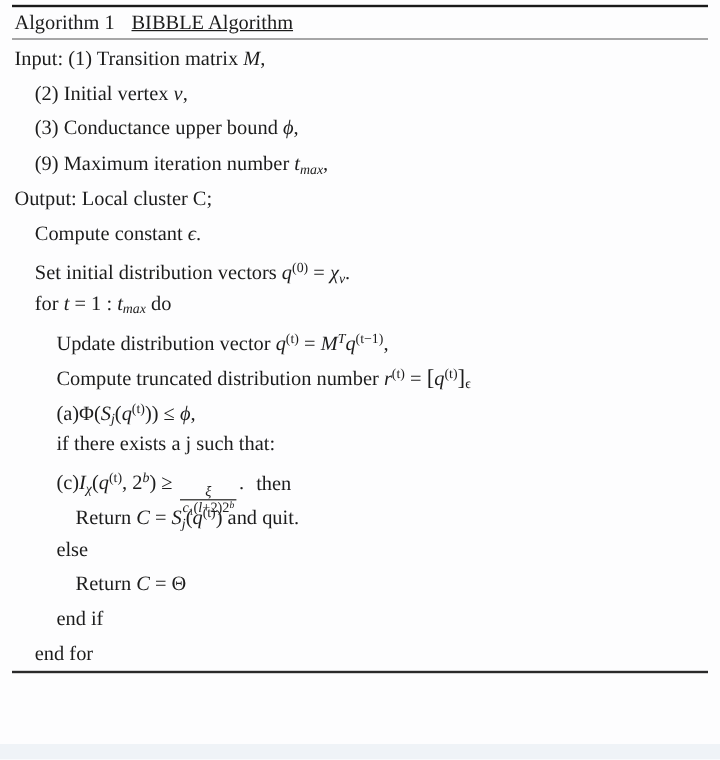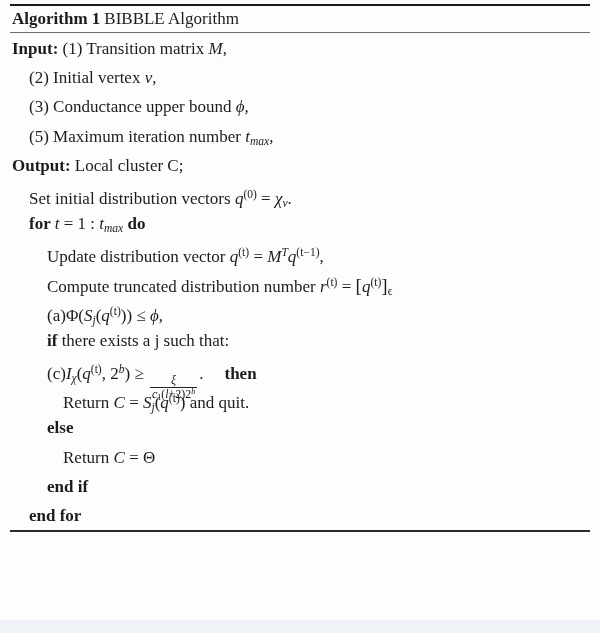--- a/index.html
+++ b/index.html
@@ -26,40 +26,40 @@
     border-top: 2px solid #1a1a1a;
     font-size: 17px;
   }
   .algo-header {
     height: 26px;
     line-height: 26px;
     border-bottom: 1px solid #6e6e6e;
     padding-left: 2px;
     white-space: nowrap;
   }
-  .algo-header .title-rest { margin-left: 4px; }
+  .algo-header .title-rest { margin-left: 14px; text-decoration: underline; }
   .algo-body {
     border-bottom: 2px solid #2a2a2a;
     padding-top: 1px;
   }
   .algo-line {
     height: 29.2px;
     line-height: 29.2px;
     white-space: nowrap;
   }
   .ind0 { padding-left: 2px; }
   .ind1 { padding-left: 19px; }
   .ind2 { padding-left: 37px; }
   .ind3 { padding-left: 53px; }
-  .bold { font-weight: bold; }
+  .bold { font-weight: normal; }
   .it { font-style: italic; }
   .sup { font-size: 68%; vertical-align: 0.5em; letter-spacing: 0; }
   .sub { font-size: 68%; vertical-align: -0.25em; }
   .big { font-size: 112%; }
-  .gap { margin-left: 21px; }
+  .gap { margin-left: 10px; }
   .frac {
     display: inline-flex;
     flex-direction: column;
     align-items: center;
     vertical-align: -0.45em;
     font-size: 70%;
     line-height: 1.1;
     margin: 0 2px;
   }
   .frac .den { border-top: 1px solid #222; padding: 0 2px; }
@@ -78,22 +78,23 @@
 
 <div class="page">
   <div class="algo">
     <div class="algo-header">
       <span class="bold">Algorithm 1</span><span class="title-rest">BIBBLE Algorithm</span>
     </div>
     <div class="algo-body" id="algo-body">
         <div class="algo-line ind0"><span class="bold">Input:</span><span> (1) Transition matrix </span><span class="it">M</span><span>,</span></div>
         <div class="algo-line ind1"><span>(2) Initial vertex </span><span class="it">v</span><span>,</span></div>
         <div class="algo-line ind1"><span>(3) Conductance upper bound </span><span class="it">ϕ</span><span>,</span></div>
-        <div class="algo-line ind1"><span>(5) Maximum iteration number </span><span class="it">t</span><span class="it sub">max</span><span>,</span></div>
+        <div class="algo-line ind1"><span>(9) Maximum iteration number </span><span class="it">t</span><span class="it sub">max</span><span>,</span></div>
         <div class="algo-line ind0"><span class="bold">Output:</span><span> Local cluster C;</span></div>
+        <div class="algo-line ind1"><span>Compute constant </span><span class="it">ϵ</span><span>.</span></div>
         <div class="algo-line ind1"><span>Set initial distribution vectors </span><span class="it">q</span><span class="sup">(0)</span><span> = </span><span class="it">χ</span><span class="it sub">v</span><span>.</span></div>
         <div class="algo-line ind1"><span class="bold">for </span><span class="it">t</span><span> = 1 : </span><span class="it">t</span><span class="it sub">max</span><span class="bold"> do</span></div>
         <div class="algo-line ind2"><span>Update distribution vector </span><span class="it">q</span><span class="sup">(t)</span><span> = </span><span class="it">M</span><span class="it sup">T</span><span class="it">q</span><span class="sup">(t−1)</span><span>,</span></div>
         <div class="algo-line ind2"><span>Compute truncated distribution number </span><span class="it">r</span><span class="sup">(t)</span><span> = </span><span class="big">[</span><span class="it">q</span><span class="sup">(t)</span><span class="big">]</span><span class="sub">ϵ</span></div>
         <div class="algo-line ind2"><span>(a)</span><span>Φ(</span><span class="it">S</span><span class="it sub">j</span><span>(</span><span class="it">q</span><span class="sup">(t)</span><span>)) ≤ </span><span class="it">ϕ</span><span>,</span></div>
         <div class="algo-line ind2"><span class="bold">if</span><span> there exists a j such that:</span></div>
         <div class="algo-line ind2"><span>(c)</span><span class="it">I</span><span class="it sub">χ</span><span>(</span><span class="it">q</span><span class="sup">(t)</span><span>, 2</span><span class="it sup">b</span><span>) ≥ </span><span class="frac">
             <span class="num"><span class="it">ξ</span></span>
             <span class="den"><span class="it">c</span><span class="sub">1</span><span>(</span><span class="it">l</span><span>+2)2</span><span class="it sup">b</span></span>
           </span><span>.</span><span class="bold gap">then</span></div>

